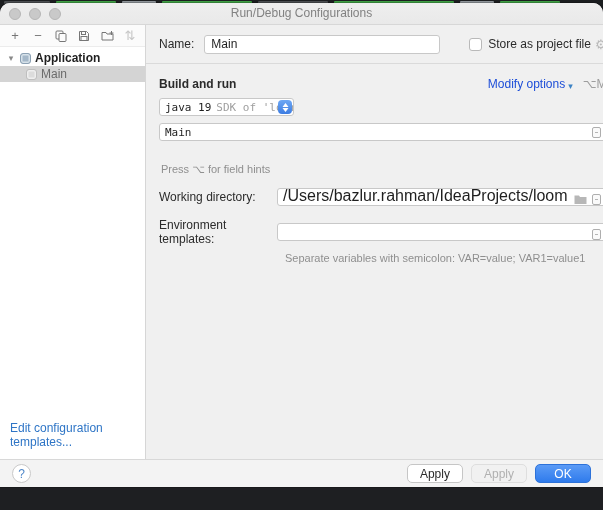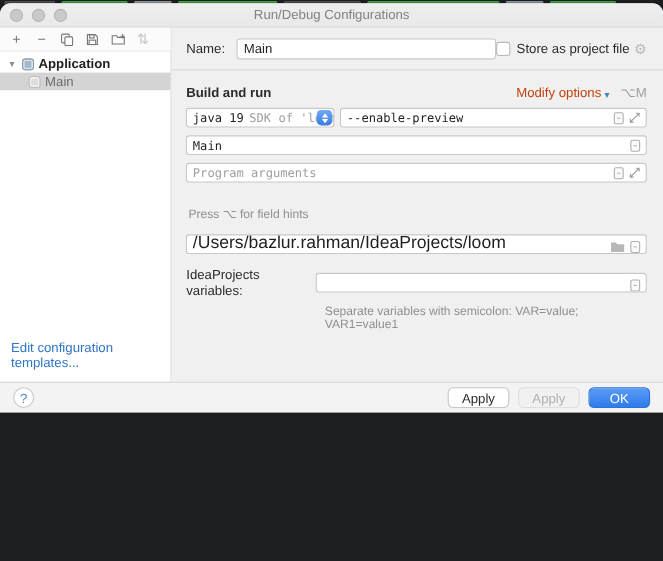--- a/index.html
+++ b/index.html
@@ -11,21 +11,21 @@
     overflow:hidden;
   }
   
   .bg-strip { position:absolute; top:0; left:0; width:100%; height:10px; background:#1b1d1f; display:flex; gap:6px; padding:1px 4px; }
   .bg-strip i { display:block; height:3px; border-radius:1px; }
   .seg-g { background:#3f9d44; width:60px; }
   .seg-w { background:#8d9398; width:34px; }
   .seg-d { background:#4a4d50; width:46px; }
 
   .dialog {
-    position:absolute; top:3px; left:0; width:603px; height:372px;
+    position:absolute; top:3px; left:0; width:603px; height:484px;
     background:#efefef; border-radius:10px 10px 0 0; overflow:hidden;
     display:flex; flex-direction:column;
     box-shadow:0 0 0 1px rgba(0,0,0,.18);
   }
   
   .titlebar { height:22px; background:linear-gradient(#eeeeee,#e9e9e9); border-bottom:1px solid #d7d7d7; position:relative; flex:0 0 22px; }
   .traffic { position:absolute; left:9px; top:5px; display:flex; gap:8px; }
   .traffic span { width:12px; height:12px; border-radius:50%; background:#c9c9c9; border:1px solid #b6b6b6; }
   .win-title { position:absolute; left:0; right:0; top:3px; text-align:center; font-size:12px; color:#828282; }
 
@@ -56,21 +56,21 @@
   .name-spacer { flex:1; }
   .checkbox { width:13px; height:13px; background:#fff; border:1px solid #b9b9b9; border-radius:3px; margin-right:6px; flex:0 0 13px; }
   .store-label { margin-right:4px; white-space:nowrap; }
   .gear { color:#b9b9b9; font-size:13px; line-height:1; }
 
   .hdivider { height:1px; background:#dadada; margin:9px -15px 0 -13px; }
 
   .section-row { display:flex; align-items:flex-end; margin-top:9px; height:18px; }
   .section-title { font-weight:bold; }
   .section-spacer { flex:1; }
-  .modify-link { color:#c2410c; cursor:pointer; }
+  .modify-link { color:#1d4ed8; cursor:pointer; }
   .modify-chevron { color:#3b82c4; font-size:9px; margin:2px 4px 0 3px; }
   .shortcut { color:#9d9d9d; margin-left:6px; }
 
   .frow { display:flex; margin-top:7px; gap:5px; }
   .field { height:18px; background:#fff; border:1px solid #c8c8c8; border-radius:3px; display:flex; align-items:center; padding:0 5px; font-family:"DejaVu Sans Mono",monospace; font-size:11px; color:#1f1f1f; overflow:hidden; white-space:nowrap; }
   .flex1 { flex:1; min-width:0; }
   .combo { width:135px; flex:0 0 135px; position:relative; padding-right:5px; }
   .combo .sdk-note { color:#9f9f9f; margin-left:5px; }
   .stepper { position:absolute; right:1px; top:1px; width:14px; height:14px; border-radius:4px; background:linear-gradient(#6ea8f4,#3c7ce2); display:flex; flex-direction:column; align-items:center; justify-content:center; gap:1px; }
   .stepper svg { display:block; }
@@ -192,74 +192,51 @@
           <span class="sdk-note">SDK of 'loom' mo</span>
           <span class="stepper">
             <svg width="7" height="4" viewBox="0 0 7 4">
                 <path d="M3.5 0L6.5 4h-6z" fill="#fff"></path>
               </svg>
             <svg width="7" height="4" viewBox="0 0 7 4">
                 <path d="M3.5 4L0.5 0h6z" fill="#fff"></path>
               </svg>
           </span>
         </div>
-        <div class="field flex1">
-          <span>--enable-preview</span>
-          <span class="ficons">
-            <span class="box-ic"></span>
-            <span class="expand-ic">
-              <svg width="10" height="10" viewBox="0 0 10 10" fill="none" stroke="#9a9a9a">
-                  <path d="M6 1h3v3M9 1L1 9M1 6v3h3"></path>
-                </svg>
-            </span>
-          </span>
-        </div>
       </div>
 
       <div class="frow">
         <div class="field flex1">
           <span>Main</span>
           <span class="ficons">
             <span class="box-ic"></span>
           </span>
         </div>
       </div>
 
-      <div class="frow">
-        <div class="field flex1">
-          <span class="placeholder">Program arguments</span>
-          <span class="ficons">
-            <span class="box-ic"></span>
-            <span class="expand-ic">
-              <svg width="10" height="10" viewBox="0 0 10 10" fill="none" stroke="#9a9a9a">
-                  <path d="M6 1h3v3M9 1L1 9M1 6v3h3"></path>
-                </svg>
-            </span>
-          </span>
-        </div>
-      </div>
 
       <div class="hint">Press ⌥ for field hints</div>
 
       <div class="lrow">
+        <span class="rlabel">Working directory:</span>
         <div class="field flex1 sans-val">
           <span>/Users/bazlur.rahman/IdeaProjects/loom</span>
           <span class="ficons">
             <span class="folder-ic">
               <svg width="13" height="11" viewBox="0 0 13 11">
                   <path d="M0.5 1.5h4.5l1 1.5h6.5v7h-12z" fill="#b7b7b7"></path>
                 </svg>
             </span>
             <span class="box-ic"></span>
           </span>
         </div>
       </div>
 
       <div class="lrow">
-        <span class="rlabel">IdeaProjects variables:</span>
+        <span class="rlabel">Environment templates:</span>
         <div class="field flex1 sans-val">
           <span></span>
           <span class="ficons">
             <span class="box-ic"></span>
           </span>
         </div>
       </div>
 
       <div class="hint hint-indent">Separate variables with semicolon: VAR=value; VAR1=value1</div>
 

